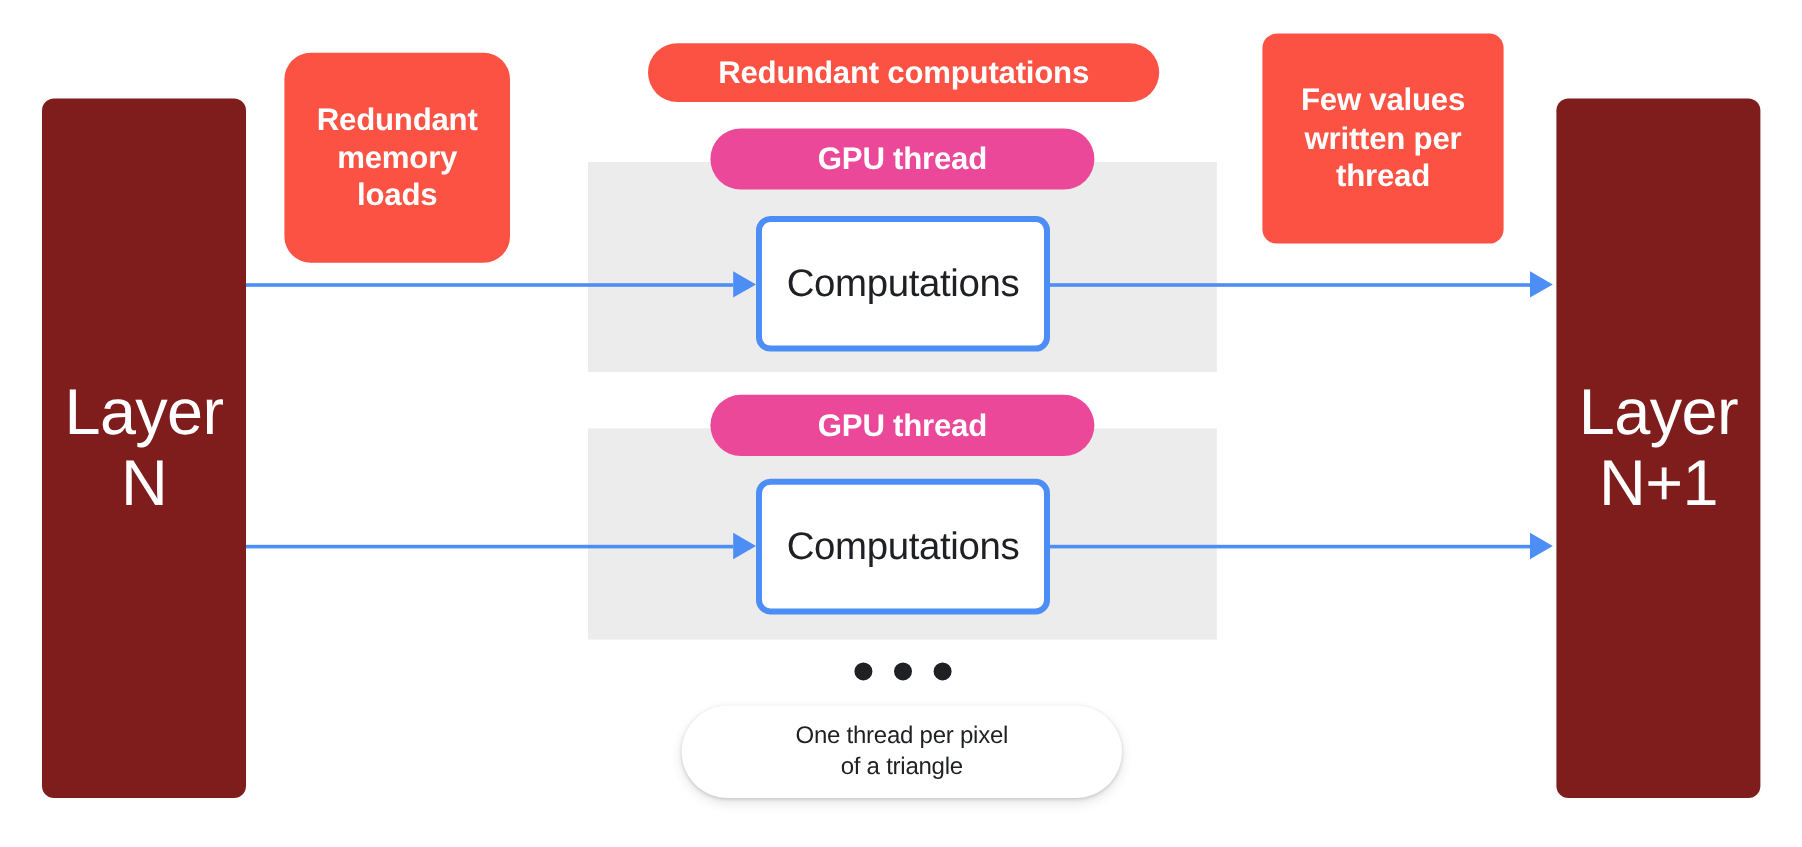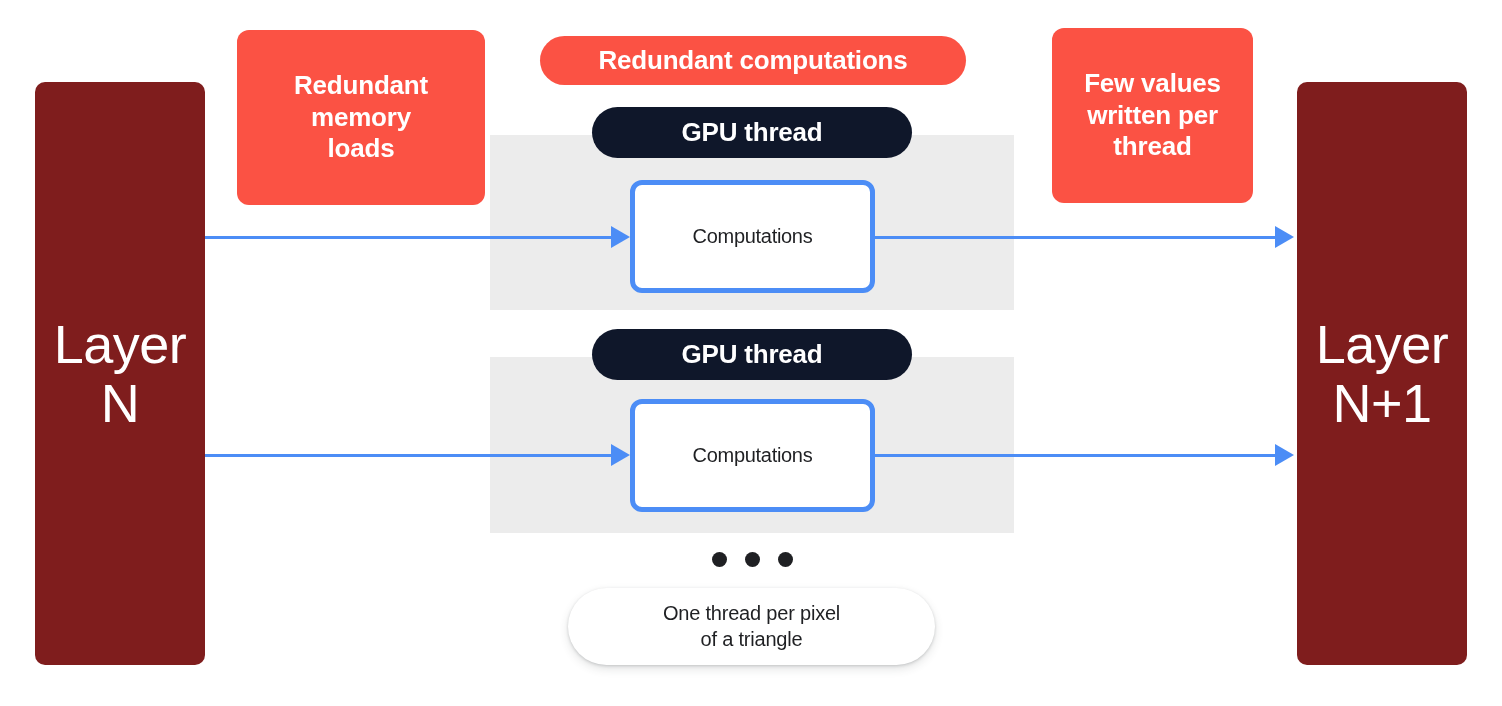--- a/index.html
+++ b/index.html
@@ -65,41 +65,41 @@
     letter-spacing: -0.2px;
   }
 
   
   .gray-band {
     background: #ECECEC;
   }
 
   
   .blue-pill {
-    background: #0f172a;
+    background: #ec4899;
     border-radius: 999px;
     display: flex;
     align-items: center;
     justify-content: center;
     color: #ffffff;
     font-size: 26px;
     font-weight: 700;
     letter-spacing: -0.2px;
   }
 
   
   .comp-box {
     background: #ffffff;
     border: 5px solid #4C8DF6;
     border-radius: 12px;
     display: flex;
     align-items: center;
     justify-content: center;
     color: #1F2023;
-    font-size: 20px;
+    font-size: 32px;
     font-weight: 400;
     letter-spacing: -0.3px;
   }
 
   
   .arrow-line {
     background: #4C8DF6;
     height: 3px;
   }
   .arrow-head {
@@ -144,21 +144,21 @@
 </head>
 <body>
 
 <div id="canvas">
 
   <div class="abs layer-box" style="left:35px; top:82px; width:170px; height:583px;">
     <span class="layer-text">Layer
 N</span>
   </div>
 
-  <div class="abs red-box" style="left:237px; top:30px; width:248px; height:175px;">
+  <div class="abs red-box" style="left:237px; top:44px; width:188px; height:175px;border-radius:22px;">
     <span class="red-text">Redundant
 memory
 loads</span>
   </div>
 
   <div class="abs red-pill" style="left:540px; top:36px; width:426px; height:49px;">
     <span>Redundant computations</span>
   </div>
 
   <div class="abs red-box" style="left:1052px; top:28px; width:201px; height:175px;">

